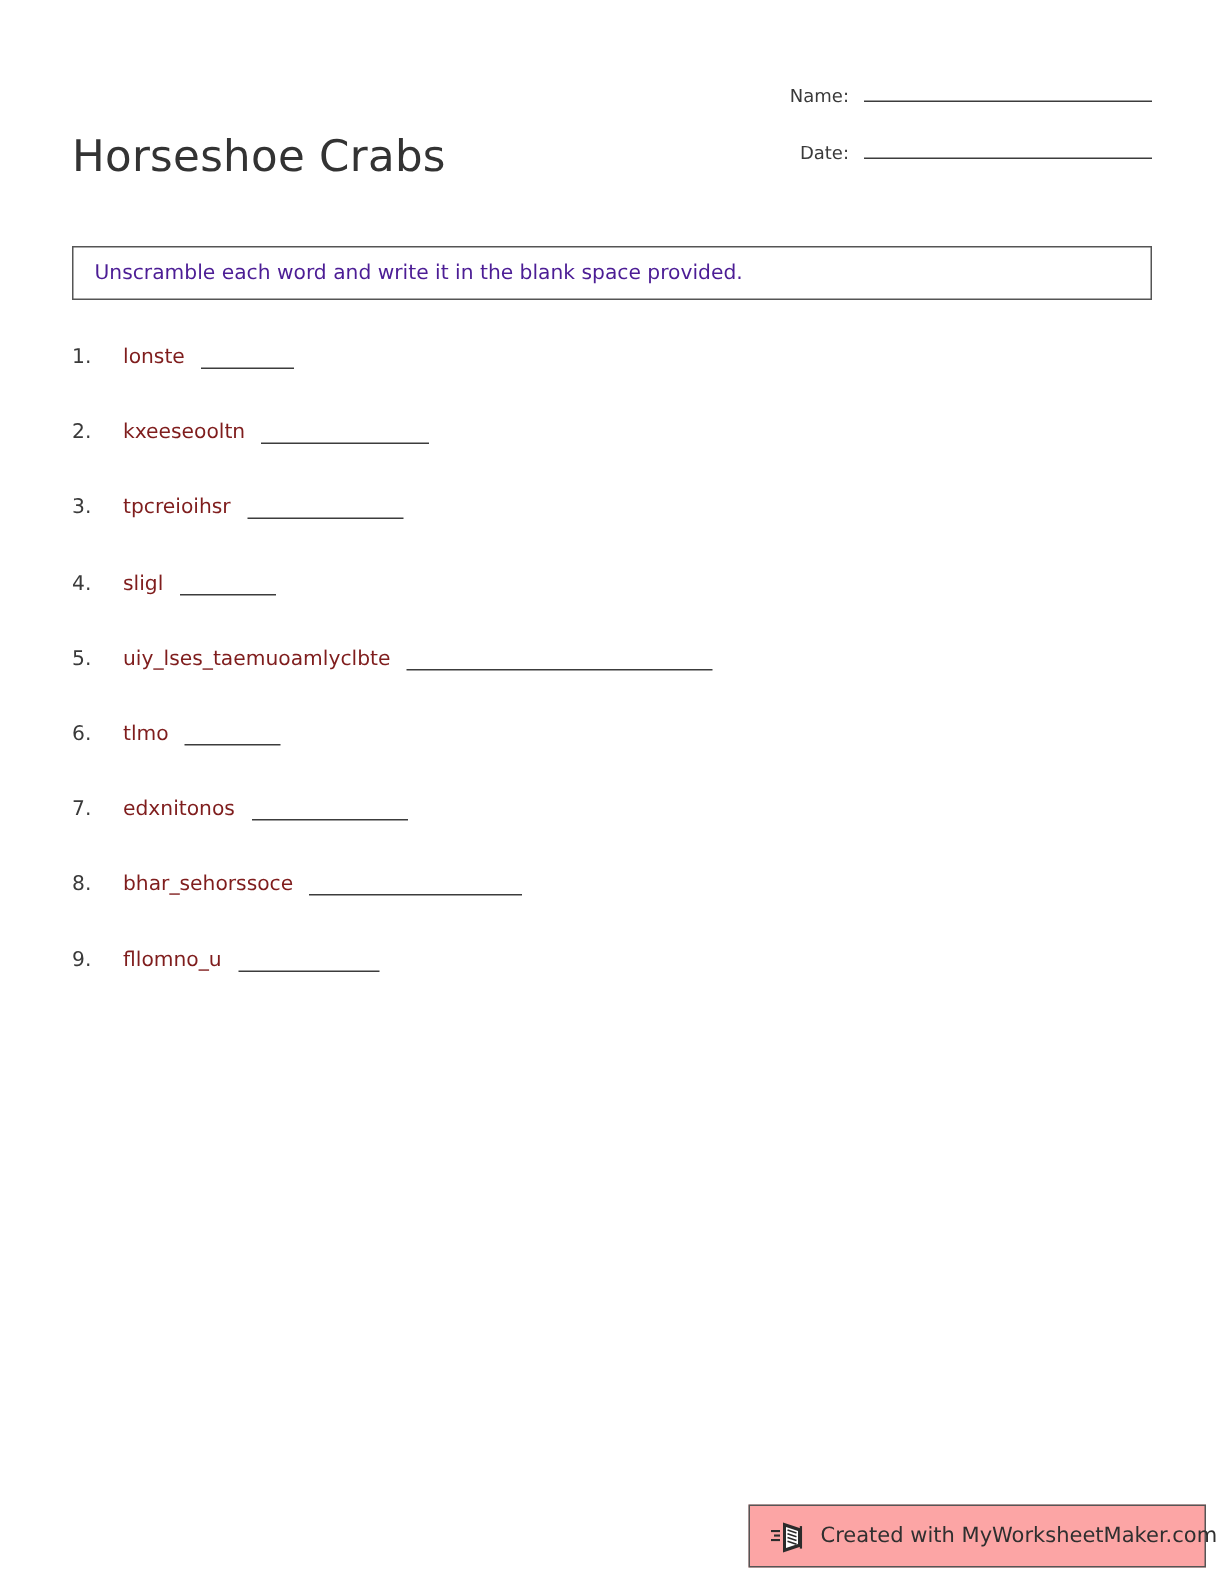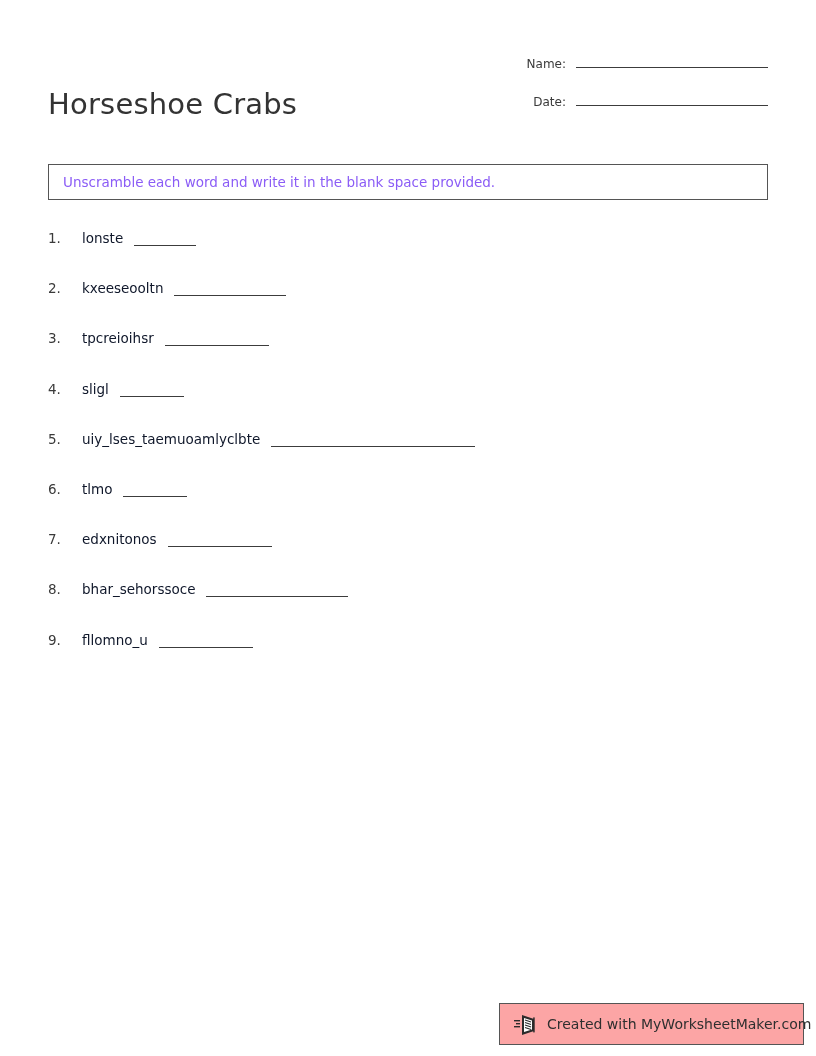--- a/index.html
+++ b/index.html
@@ -66,21 +66,21 @@
     top: 164px;
     width: 720px;
     height: 36px;
     border: 1.3px solid #555555;
     box-sizing: border-box;
     display: flex;
     align-items: center;
   }
   .instruction-text {
     font-size: 13.5px;
-    color: #8b5cf6;
+    color: #4c1d95;
     padding-left: 14px;
   }
 
   
   .questions {
     position: absolute;
     left: 48px;
     top: 230px;
     width: 730px;
   }
@@ -91,21 +91,21 @@
   }
   .q-num {
     font-size: 13.5px;
     color: #3a3a3a;
     width: 34px;
     flex: 0 0 34px;
     white-space: nowrap;
   }
   .q-word {
     font-size: 13.5px;
-    color: #0f172a;
+    color: #7f1d1d;
     white-space: nowrap;
     line-height: 17px;
   }
   .q-blank {
     border-bottom: 1.4px solid #3c3c3c;
     height: 15px;
     margin-left: 11px;
     align-self: flex-start;
   }
 

